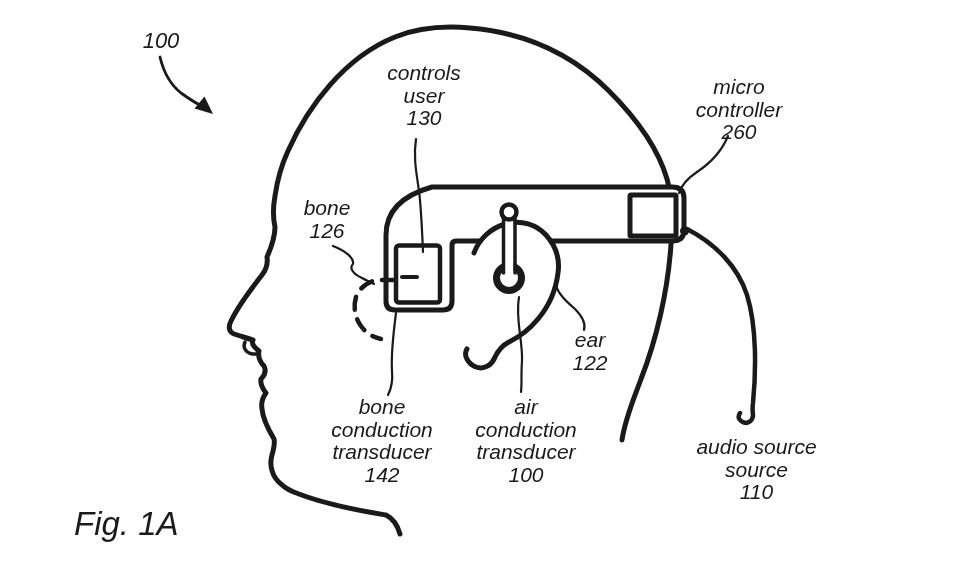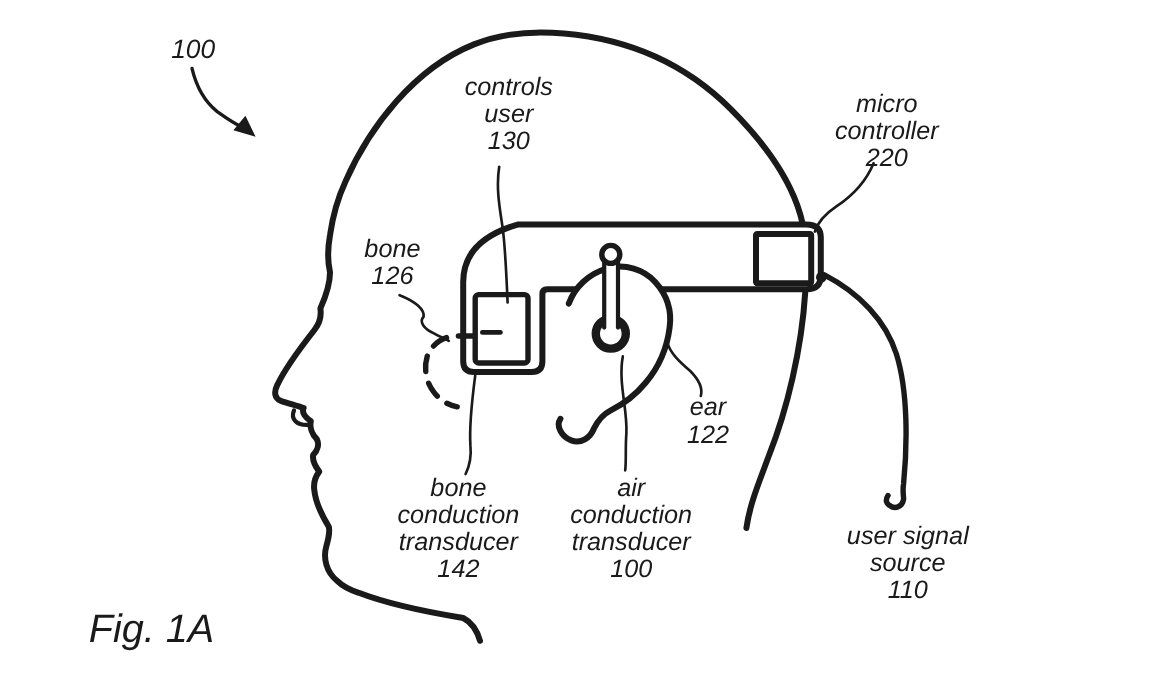--- a/index.html
+++ b/index.html
@@ -124,21 +124,21 @@
 
   <div class="callout" style="left:354px; top:62px; width:140px;">
     <div>controls</div>
     <div>user</div>
     <div>130</div>
   </div>
 
   <div class="callout" style="left:669px; top:60px; width:140px;margin-top:16px;">
     <div>micro</div>
     <div>controller</div>
-    <div>220</div>
+    <div>260</div>
   </div>
 
   <div class="callout" style="left:267px; top:197px; width:120px;">
     <div>bone</div>
     <div>126</div>
   </div>
 
   <div class="callout" style="left:530px; top:329px; width:120px;">
     <div>ear</div>
     <div>122</div>
@@ -152,20 +152,20 @@
   </div>
 
   <div class="callout" style="left:456px; top:396px; width:140px;">
     <div>air</div>
     <div>conduction</div>
     <div>transducer</div>
     <div>100</div>
   </div>
 
   <div class="callout" style="left:676px; top:436px; width:161px;">
-    <div>user signal</div>
+    <div>audio source</div>
     <div>source</div>
     <div>110</div>
   </div>
 
   <div class="figlabel" style="left:74px; top:505px;">Fig. 1A</div>
 
 </div>
 
 </body></html>

